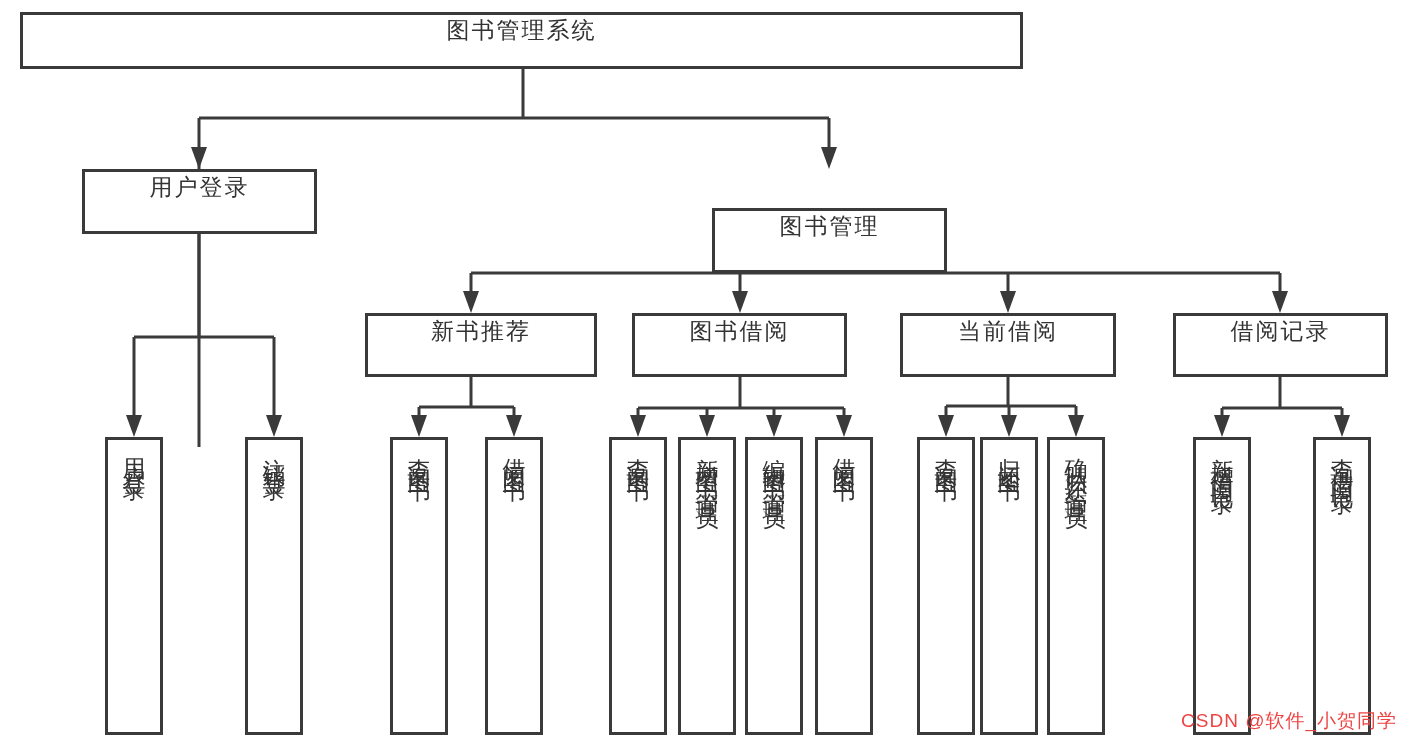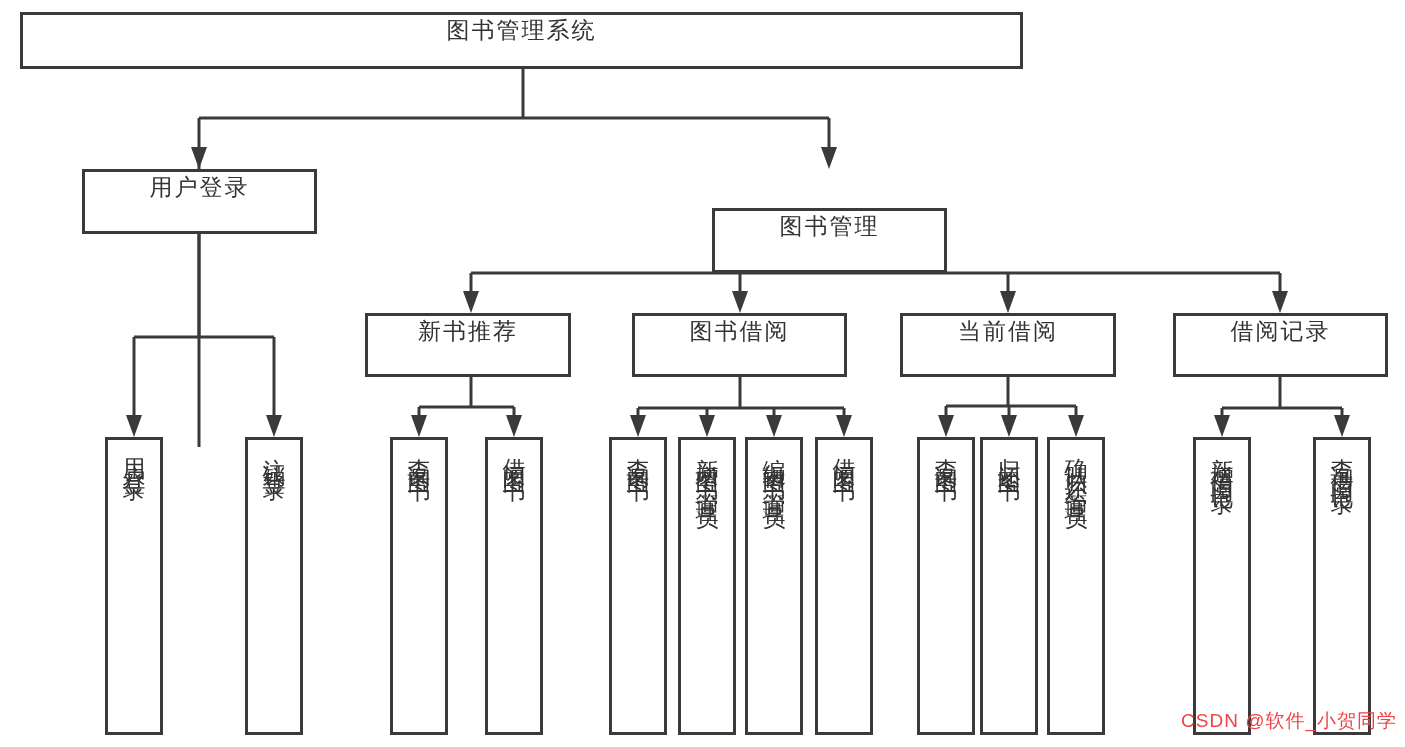--- a/index.html
+++ b/index.html
@@ -112,21 +112,21 @@
     <span class="hlabel">图书管理系统</span>
   </div>
 
   <div class="node lvl2" style="left:82px;">
     <span class="hlabel">用户登录</span>
   </div>
   <div class="node lvl2" style="left:712px;margin-top:39px;">
     <span class="hlabel">图书管理</span>
   </div>
 
-  <div class="node lvl3" style="left:365px;width:206px;">
+  <div class="node lvl3" style="left:365px;width:232px;">
     <span class="hlabel">新书推荐</span>
   </div>
   <div class="node lvl3" style="left:632px;width:215px;">
     <span class="hlabel">图书借阅</span>
   </div>
   <div class="node lvl3" style="left:900px;width:216px;">
     <span class="hlabel">当前借阅</span>
   </div>
   <div class="node lvl3" style="left:1173px;width:215px;">
     <span class="hlabel">借阅记录</span>

